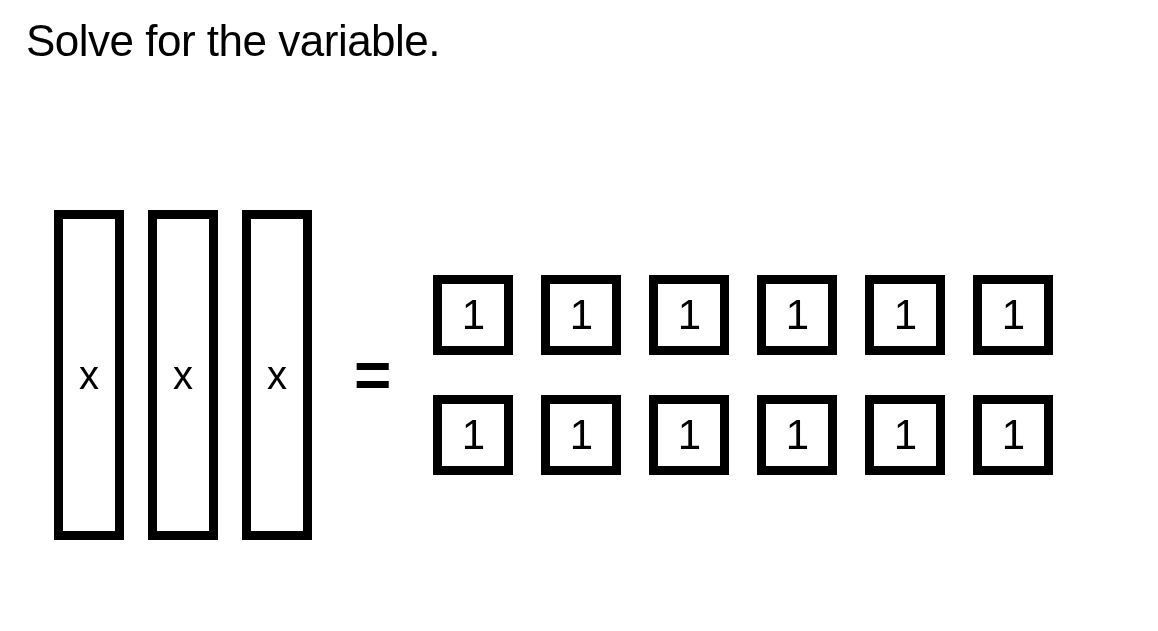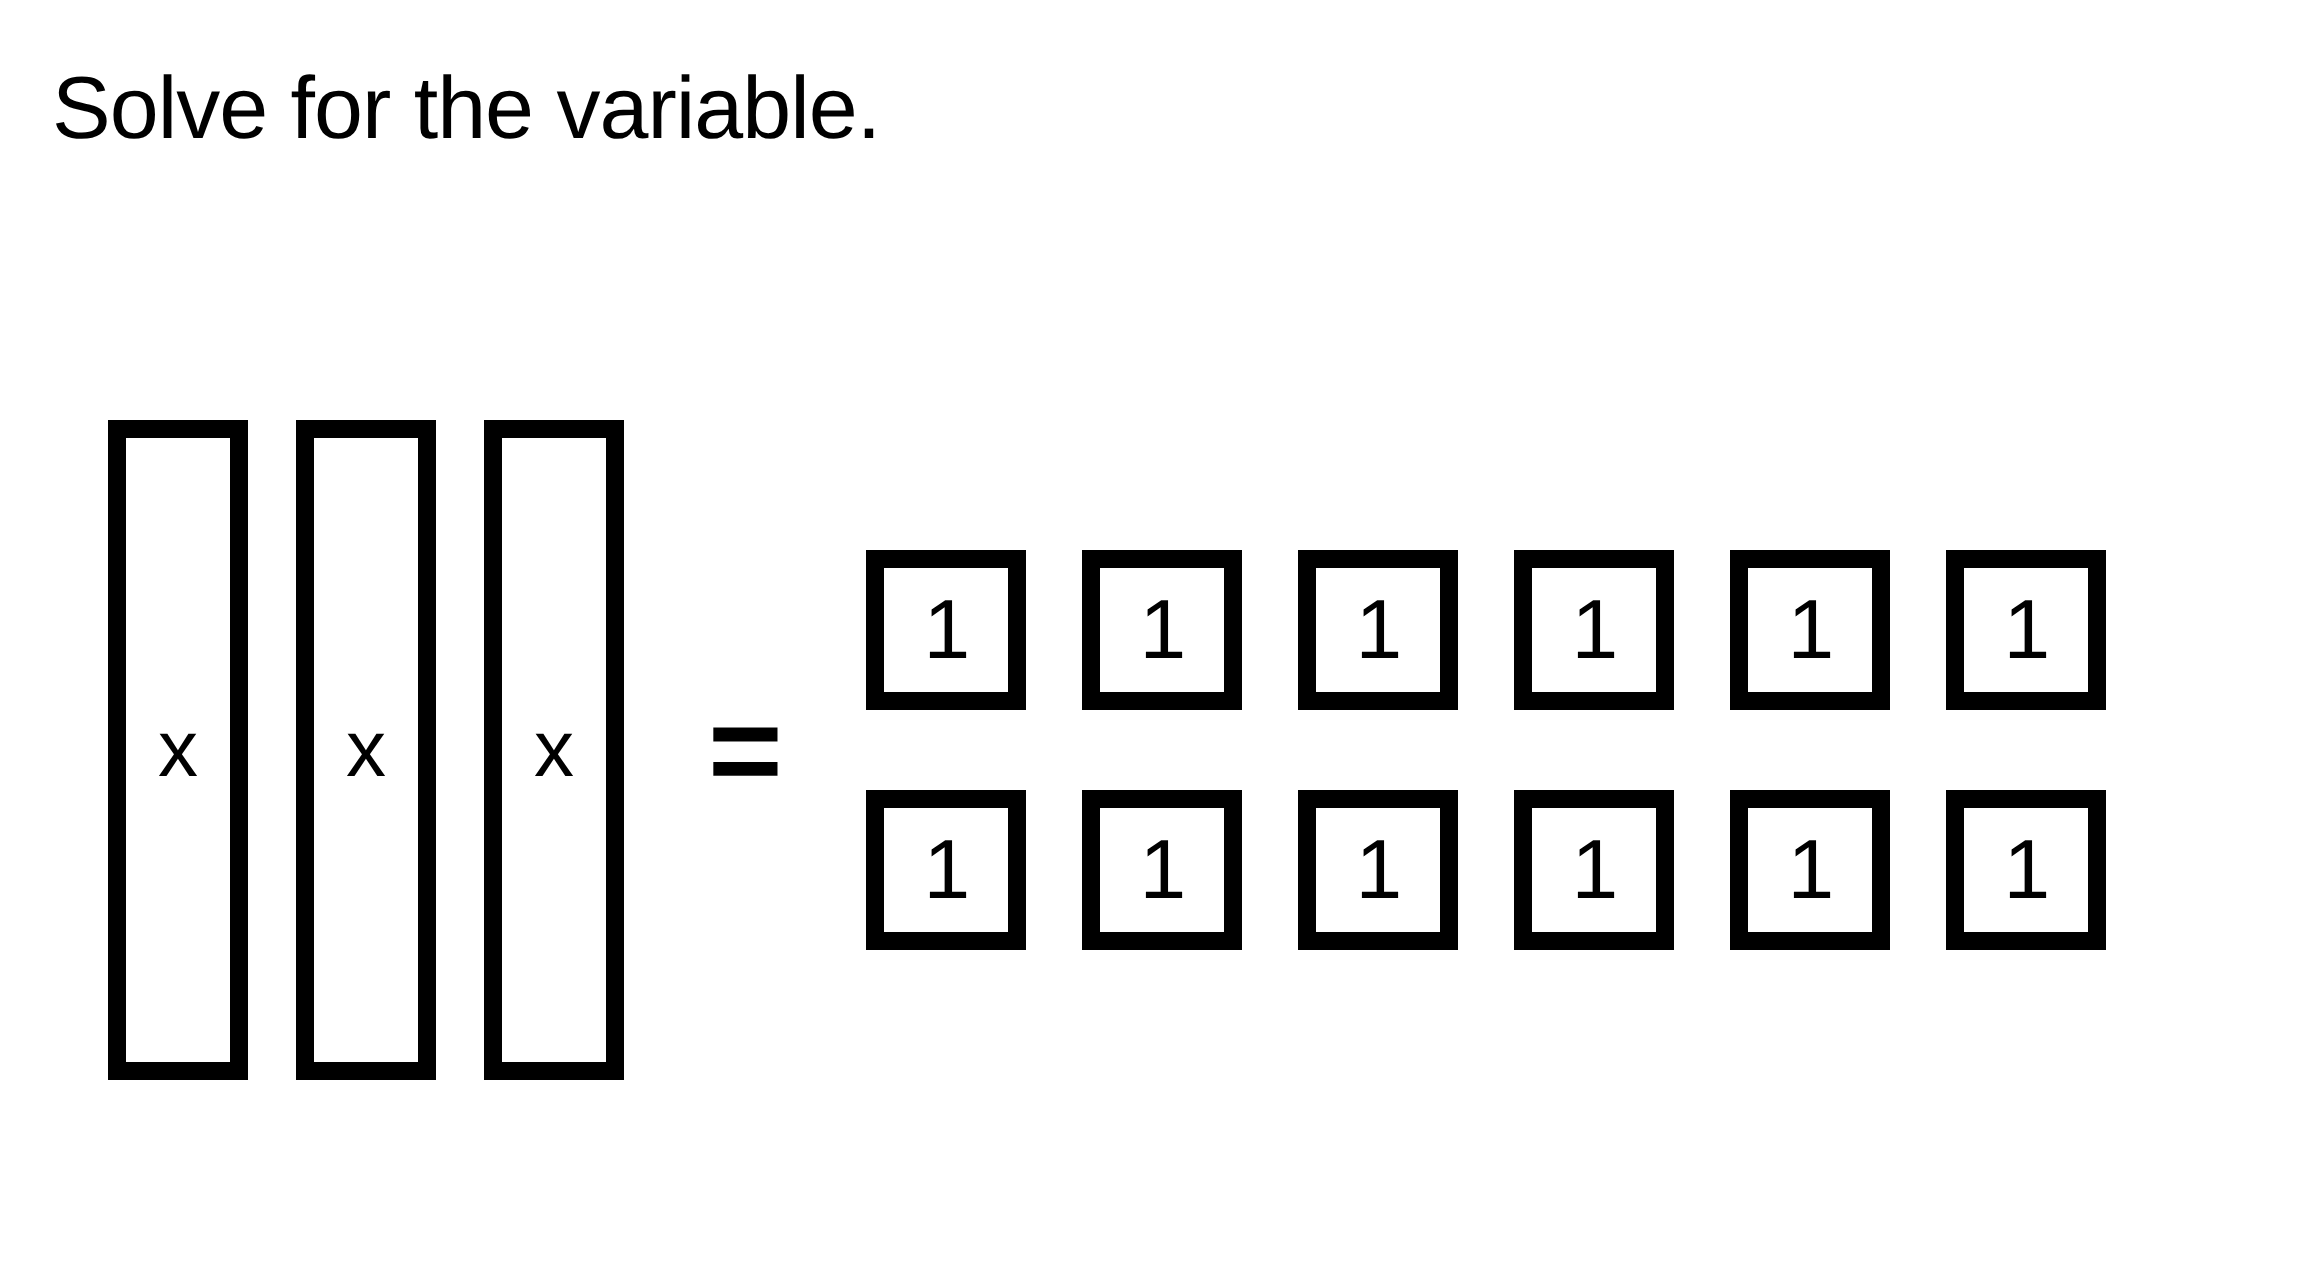--- a/index.html
+++ b/index.html
@@ -16,21 +16,20 @@
       position: relative;
     }
     
     .instruction {
       position: absolute;
       top: 16px;
       left: 26px;
       font-size: 44px;
       letter-spacing: -0.5px;
       color: #000;
-      margin-top: 14px;
     }
     
     .equation-container {
       position: absolute;
       top: 210px;
       left: 54px;
       display: flex;
       align-items: center;
     }
     

